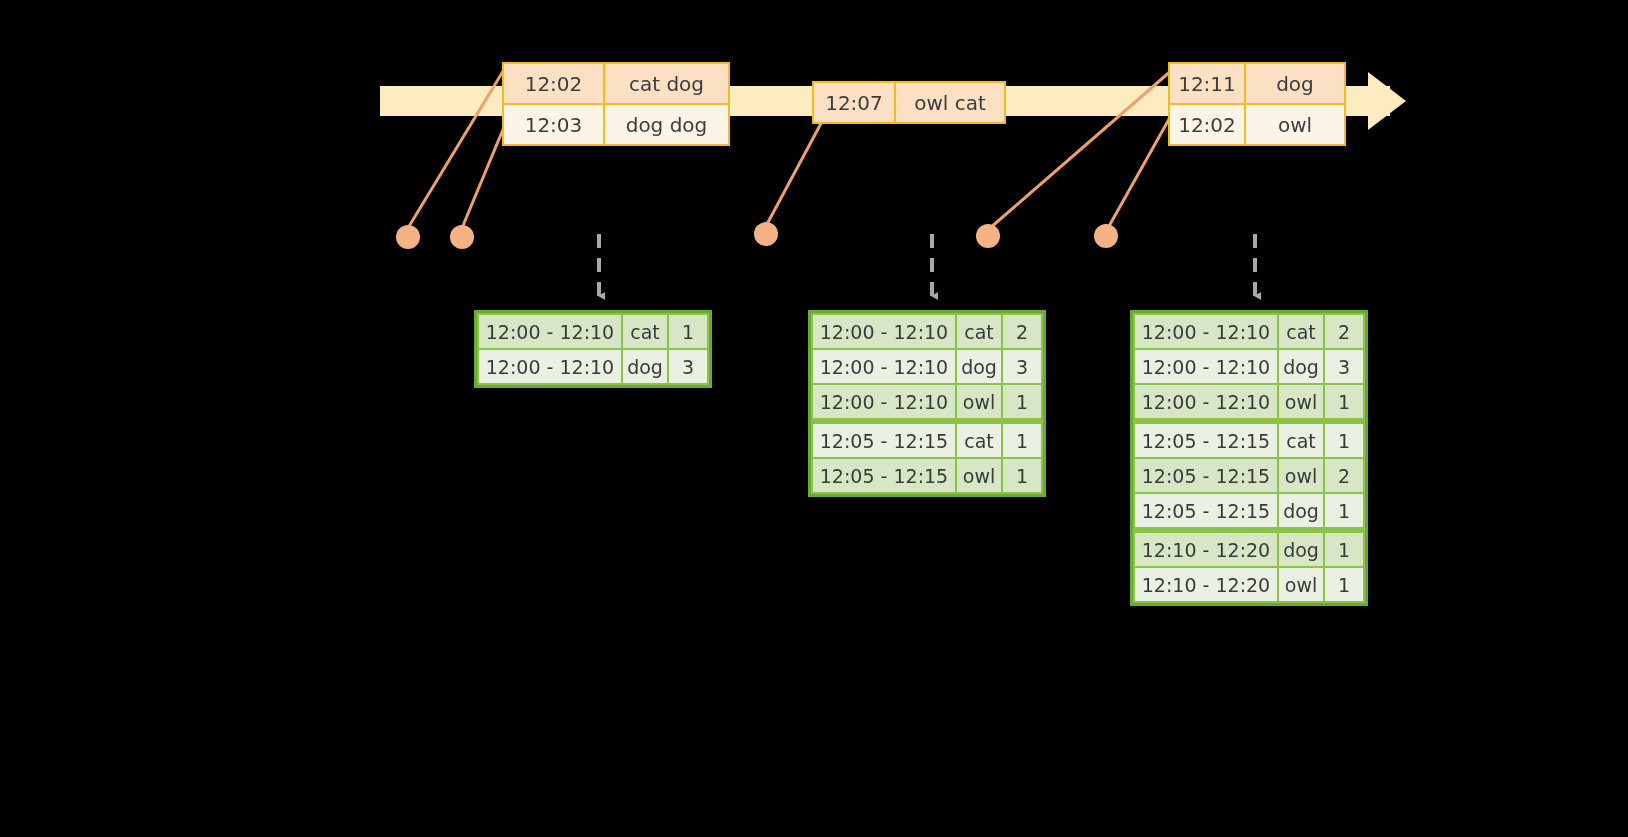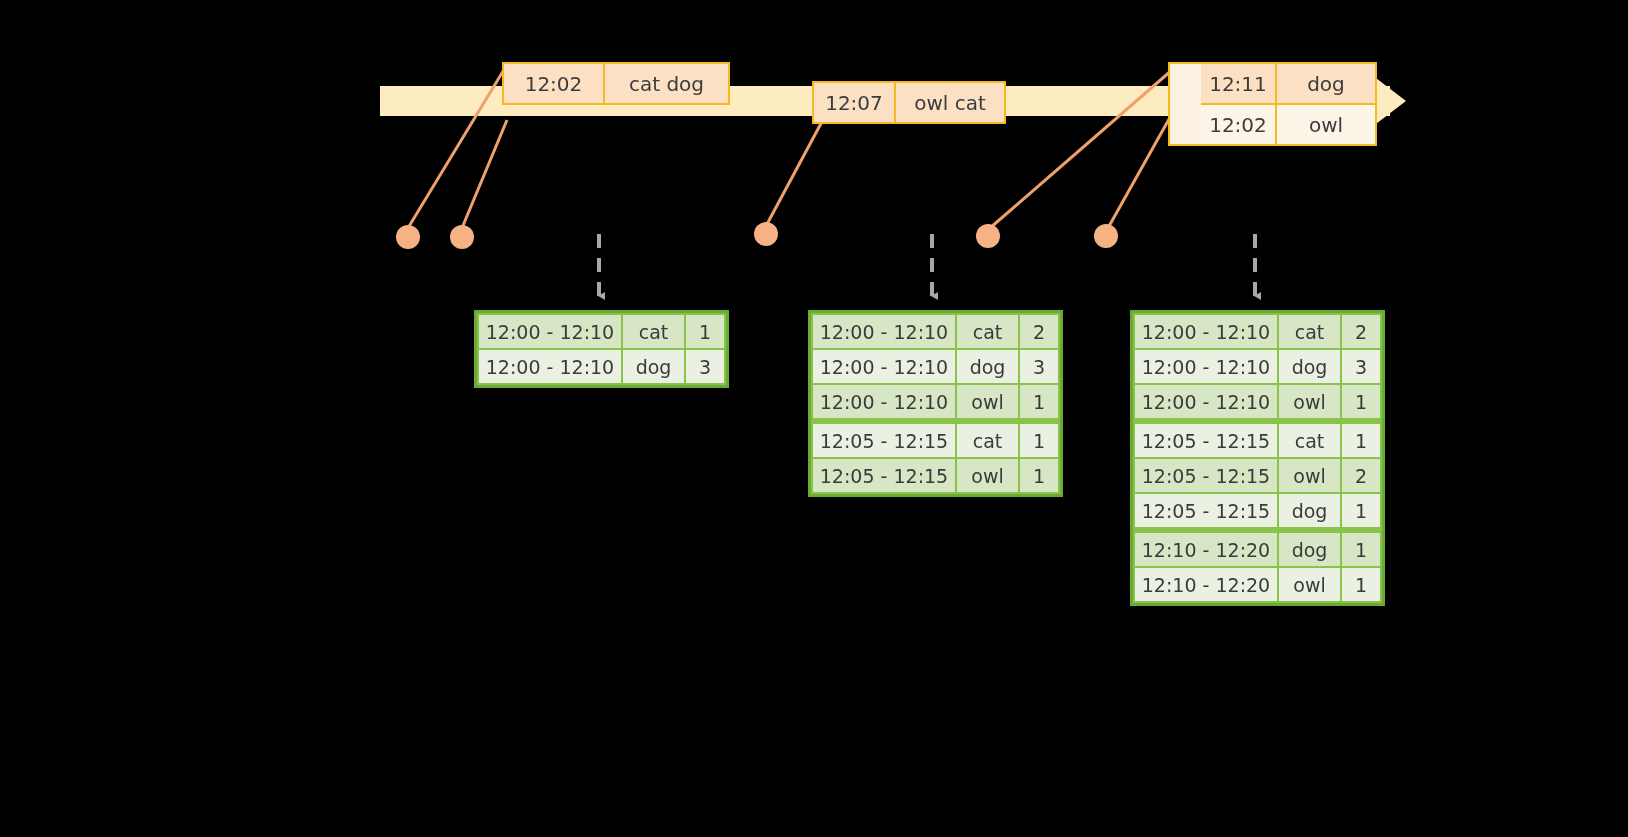--- a/index.html
+++ b/index.html
@@ -66,21 +66,21 @@
     width: 101px;
     border-right: 2px solid #f5b921;
   }
   .evt-cell.words { width: 112px; }
 
   #evt-a { left: 502px; top: 62px; }
   #evt-a .evt-cell.words { width: 123px; }
   #evt-b { left: 812px; top: 81px; }
   #evt-b .evt-cell.time  { width: 82px; }
   #evt-b .evt-cell.words { width: 108px; }
-  #evt-c { left: 1168px; top: 62px; padding-left: 31px; }
+  #evt-c { left: 1168px; top: 62px; }
   #evt-c .evt-cell.time  { width: 76px; }
   #evt-c .evt-cell.words { width: 98px; }
 
   
   .dot {
     position: absolute;
     width: 24px;
     height: 24px;
     border-radius: 50%;
     background: #f6b184;
@@ -113,21 +113,21 @@
   .res-row.plain .res-cell { background: #eaf1e3; }
   .res-cell {
     display: flex;
     align-items: center;
     justify-content: center;
     font-size: 19px;
     color: #3a3a3a;
     box-sizing: border-box;
   }
   .res-cell.win  { width: 142px; }
-  .res-cell.word { width: 61px; }
+  .res-cell.word { width: 44px; }
   .res-cell.cnt  { width: 38px; }
 
   #res-1 { left: 474px; top: 310px; }
   #res-2 { left: 808px; top: 310px; }
   #res-3 { left: 1130px; top: 310px; }
 
   
   .res-row.sep { margin-top: 4px; }
 </style>
 </head>
@@ -164,20 +164,24 @@
   <div class="dot" style="left:450px;  top:225px;"></div>
   <div class="dot" style="left:754px;  top:222px;"></div>
   <div class="dot" style="left:976px;  top:224px;"></div>
   <div class="dot" style="left:1094px; top:224px;"></div>
 
   <div class="evt-box" id="evt-a">
     <div class="evt-row shade">
       <div class="evt-cell time">12:02</div>
       <div class="evt-cell words">cat dog</div>
     </div>
+    <div class="evt-row plain">
+      <div class="evt-cell time">12:03</div>
+      <div class="evt-cell words">dog dog</div>
+    </div>
   </div>
 
   <div class="evt-box" id="evt-b">
     <div class="evt-row shade">
       <div class="evt-cell time">12:07</div>
       <div class="evt-cell words">owl cat</div>
     </div>
   </div>
 
   <div class="evt-box" id="evt-c">

